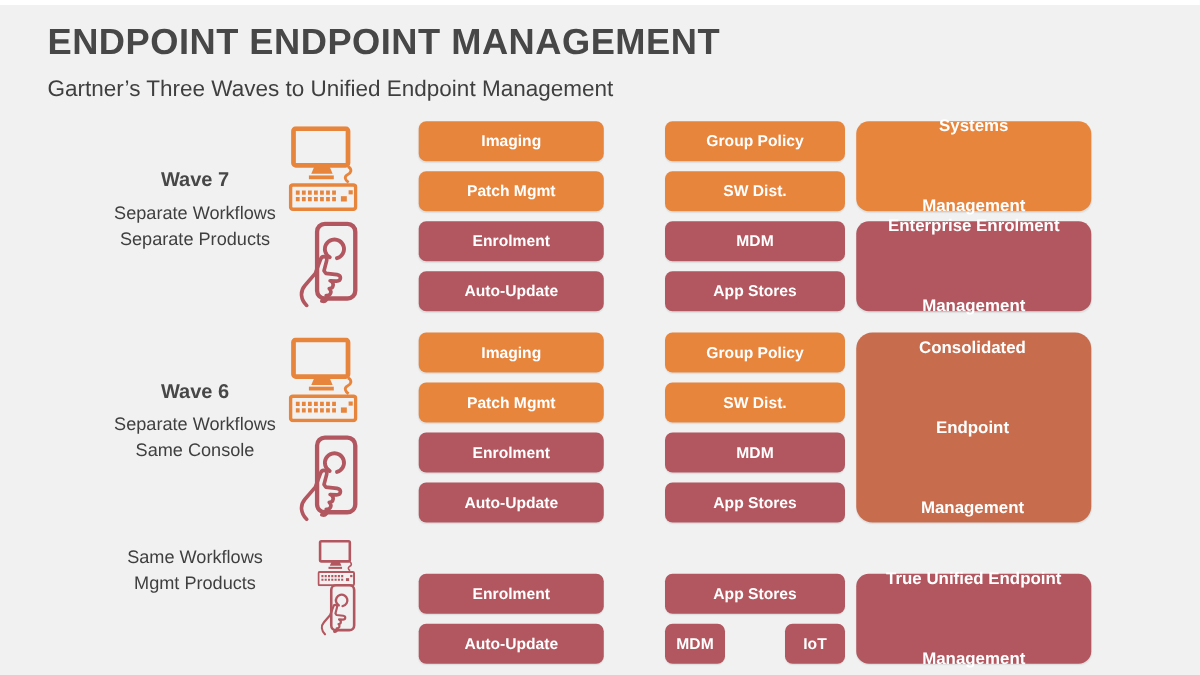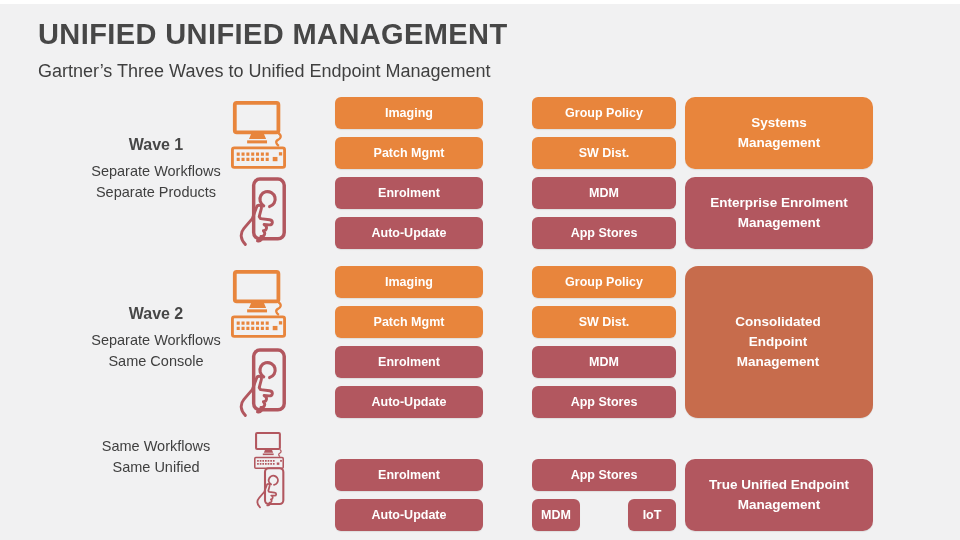--- a/index.html
+++ b/index.html
@@ -33,21 +33,21 @@
     display:flex;align-items:center;justify-content:center;
     border-radius:6px;color:#fff;font-size:12.5px;font-weight:700;
     box-shadow:0 1px 1px rgba(0,0,0,.08);
     margin-left:40px;
   }
   .split{display:flex;gap:8px;grid-column:2;}
   .split .pill{flex:1;}
   .outcome{
     grid-column:3;display:flex;flex-direction:column;align-items:center;justify-content:center;
     border-radius:10px;color:#fff;font-size:13.5px;font-weight:700;line-height:20px;
-    text-align:center;padding:0 14px;box-shadow:0 1px 1px rgba(0,0,0,.08);
+    text-align:center;padding:0 14px;box-shadow:0 1px 1px rgba(0,0,0,.08);gap:44px;
   }
   .outcome span{display:block;}
   .rows-1-3{grid-row:1/3;}
   .rows-3-5{grid-row:3/5;}
   .rows-1-5{grid-row:1/5;border-radius:13px;padding-left:12px;}
 
   [data-color="orange"]{background:var(--orange,#E8853C);}
   [data-color="red"]{background:var(--red,#B2575F);}
   [data-color="terracotta"]{background:var(--terracotta,#C76C4C);}
 
@@ -55,25 +55,25 @@
   .icon svg{display:block;width:100%;height:auto;}
   .ic-orange{color:var(--orange,#E8853C);}
   .ic-red{color:var(--red,#B2575F);}
 </style>
 </head>
 <body>
 
 <div class="slide">
   <div class="top-strip"></div>
 
-  <h1 class="title">UNIFIED UNIFIED MANAGEMENT</h1>
+  <h1 class="title">ENDPOINT ENDPOINT MANAGEMENT</h1>
   <h2 class="subtitle">Gartner’s Three Waves to Unified Endpoint Management</h2>
 
   <div class="wave-label-block" style="top:136px">
-    <p class="wave-name">Wave 1</p>
+    <p class="wave-name">Wave 7</p>
     <span class="wave-desc">Separate Workflows</span>
     <span class="wave-desc">Separate Products</span>
   </div>
 
   <div class="icon ic-orange" style="left:231px;top:101px;width:55px">
     <svg viewBox="0 0 58 72" fill="none">
       <rect x="4" y="2" width="46" height="31" rx="2" stroke="currentColor" stroke-width="4"></rect>
       <path d="M22,33 h12 l3,7 h-18 z" fill="currentColor"></path>
       <rect x="17" y="41.5" width="21" height="3.2" fill="currentColor"></rect>
       <path d="M50,34 c4,2.5 2.5,5.5 -0.5,7 c-3,1.5 -2,4.5 1,6.5" stroke="currentColor" stroke-width="2.4"></path>
@@ -105,21 +105,21 @@
     <div class="pill" data-color="orange">Group Policy</div>
     <div class="pill" data-color="orange">Patch Mgmt</div>
     <div class="pill" data-color="orange">SW Dist.</div>
     <div class="pill" data-color="red">Enrolment</div>
     <div class="pill" data-color="red">MDM</div>
     <div class="pill" data-color="red">Auto-Update</div>
     <div class="pill" data-color="red">App Stores</div>
   </div>
 
   <div class="wave-label-block" style="top:305px">
-    <p class="wave-name">Wave 2</p>
+    <p class="wave-name">Wave 6</p>
     <span class="wave-desc">Separate Workflows</span>
     <span class="wave-desc">Same Console</span>
   </div>
 
   <div class="icon ic-orange" style="left:231px;top:270px;width:55px">
     <svg viewBox="0 0 58 72" fill="none">
       <rect x="4" y="2" width="46" height="31" rx="2" stroke="currentColor" stroke-width="4"></rect>
       <path d="M22,33 h12 l3,7 h-18 z" fill="currentColor"></path>
       <rect x="17" y="41.5" width="21" height="3.2" fill="currentColor"></rect>
       <path d="M50,34 c4,2.5 2.5,5.5 -0.5,7 c-3,1.5 -2,4.5 1,6.5" stroke="currentColor" stroke-width="2.4"></path>
@@ -149,21 +149,21 @@
     <div class="pill" data-color="orange">Patch Mgmt</div>
     <div class="pill" data-color="orange">SW Dist.</div>
     <div class="pill" data-color="red">Enrolment</div>
     <div class="pill" data-color="red">MDM</div>
     <div class="pill" data-color="red">Auto-Update</div>
     <div class="pill" data-color="red">App Stores</div>
   </div>
 
   <div class="wave-label-block" style="top:436px">
     <span class="wave-desc">Same Workflows</span>
-    <span class="wave-desc">Same Unified</span>
+    <span class="wave-desc">Mgmt Products</span>
   </div>
 
   <div class="icon ic-red" style="left:254px;top:432px;width:30px">
     <svg viewBox="0 0 58 72" fill="none">
       <rect x="4" y="2" width="46" height="31" rx="2" stroke="currentColor" stroke-width="4"></rect>
       <path d="M22,33 h12 l3,7 h-18 z" fill="currentColor"></path>
       <rect x="17" y="41.5" width="21" height="3.2" fill="currentColor"></rect>
       <path d="M50,34 c4,2.5 2.5,5.5 -0.5,7 c-3,1.5 -2,4.5 1,6.5" stroke="currentColor" stroke-width="2.4"></path>
       <rect x="1.5" y="49.5" width="55" height="20.5" rx="2" stroke="currentColor" stroke-width="3"></rect>
       <line x1="6" y1="56" x2="40" y2="56" stroke="currentColor" stroke-width="3.4" stroke-dasharray="3.2 1.9"></line>

